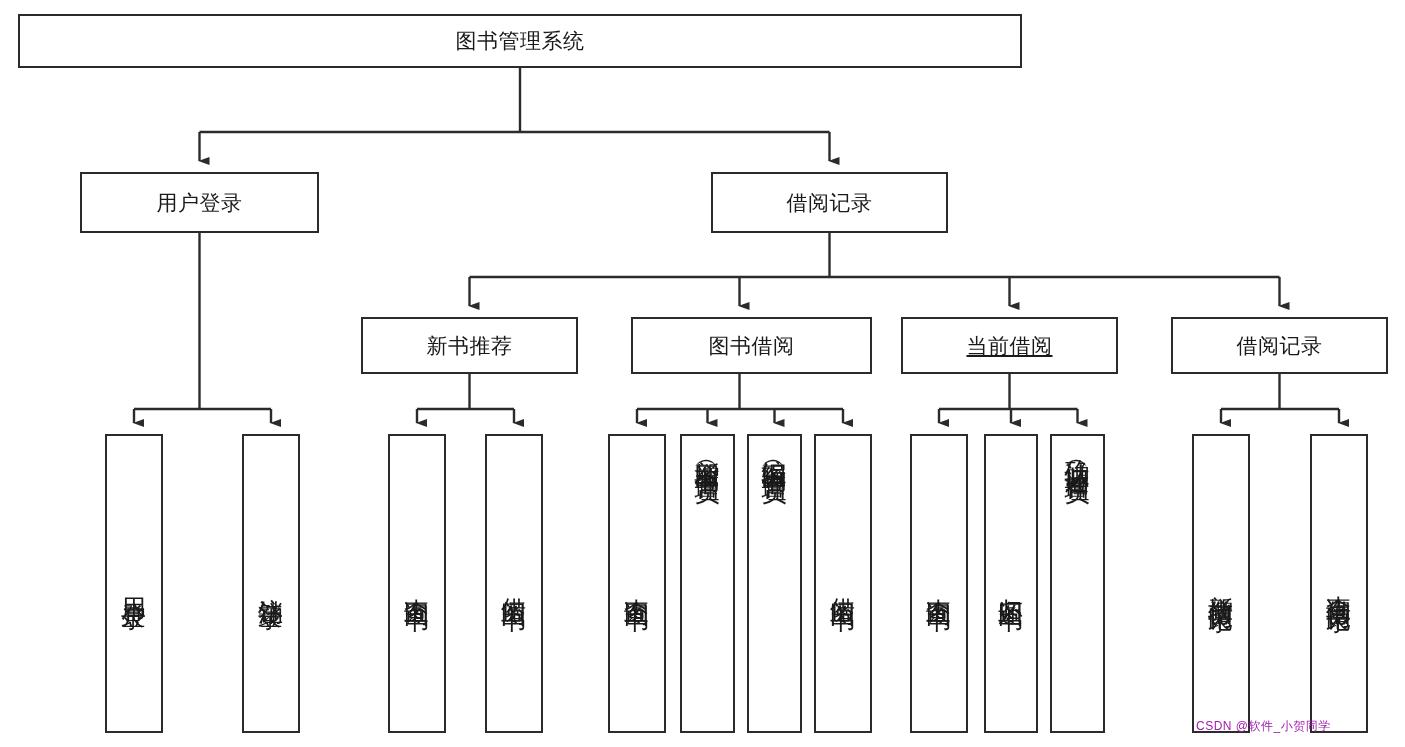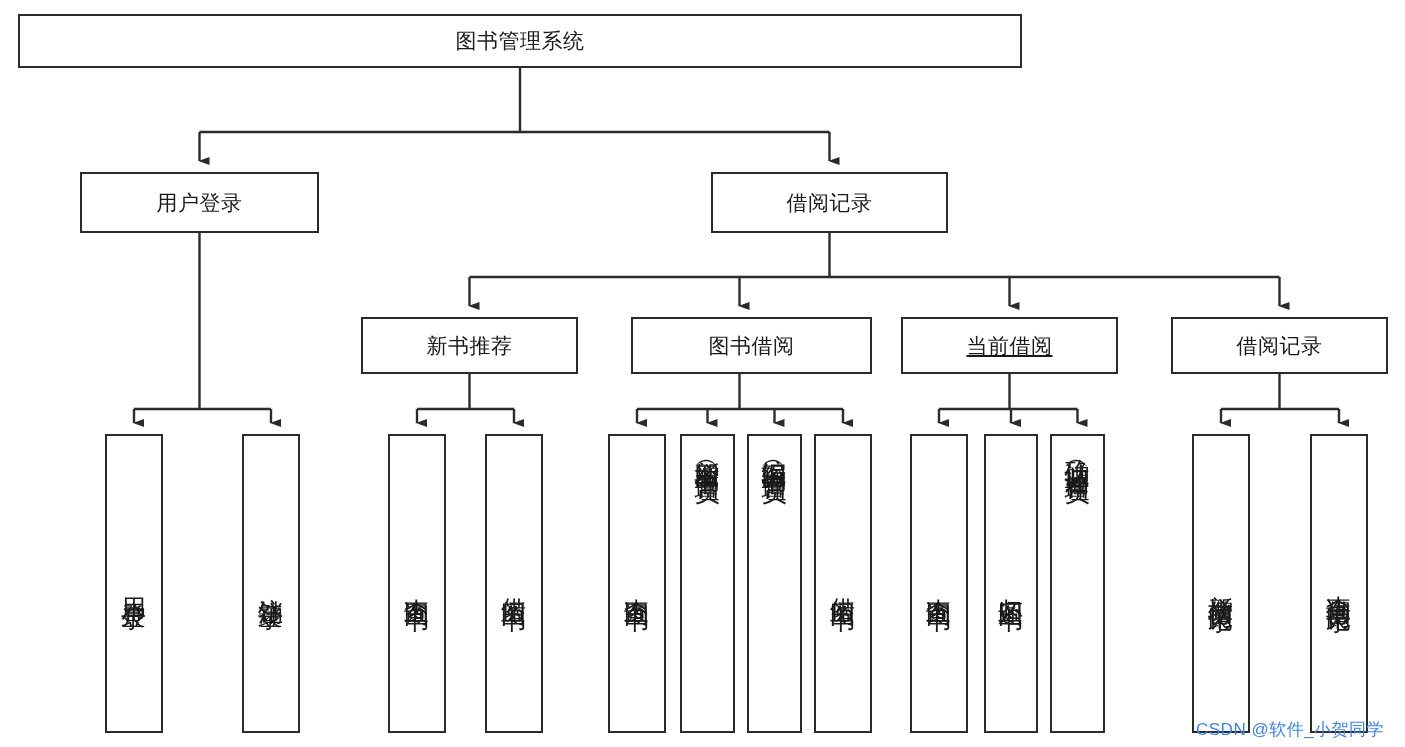--- a/index.html
+++ b/index.html
@@ -56,22 +56,22 @@
     font-size: 25px;
     letter-spacing: 3px;
     white-space: nowrap;
   }
   .node.vertical.centered {
     align-items: center;
     padding-top: 0;
   }
   .watermark {
     position: absolute;
-    font-size: 17px;
-    color: #3b82f6;
+    font-size: 12px;
+    color: #a21caf;
     white-space: nowrap;
     letter-spacing: 0.5px;
   }
 </style>
 </head>
 <body>
 
 <div id="canvas">
 
   <svg id="edges" viewBox="0 0 1405 747" xmlns="http://www.w3.org/2000/svg">

